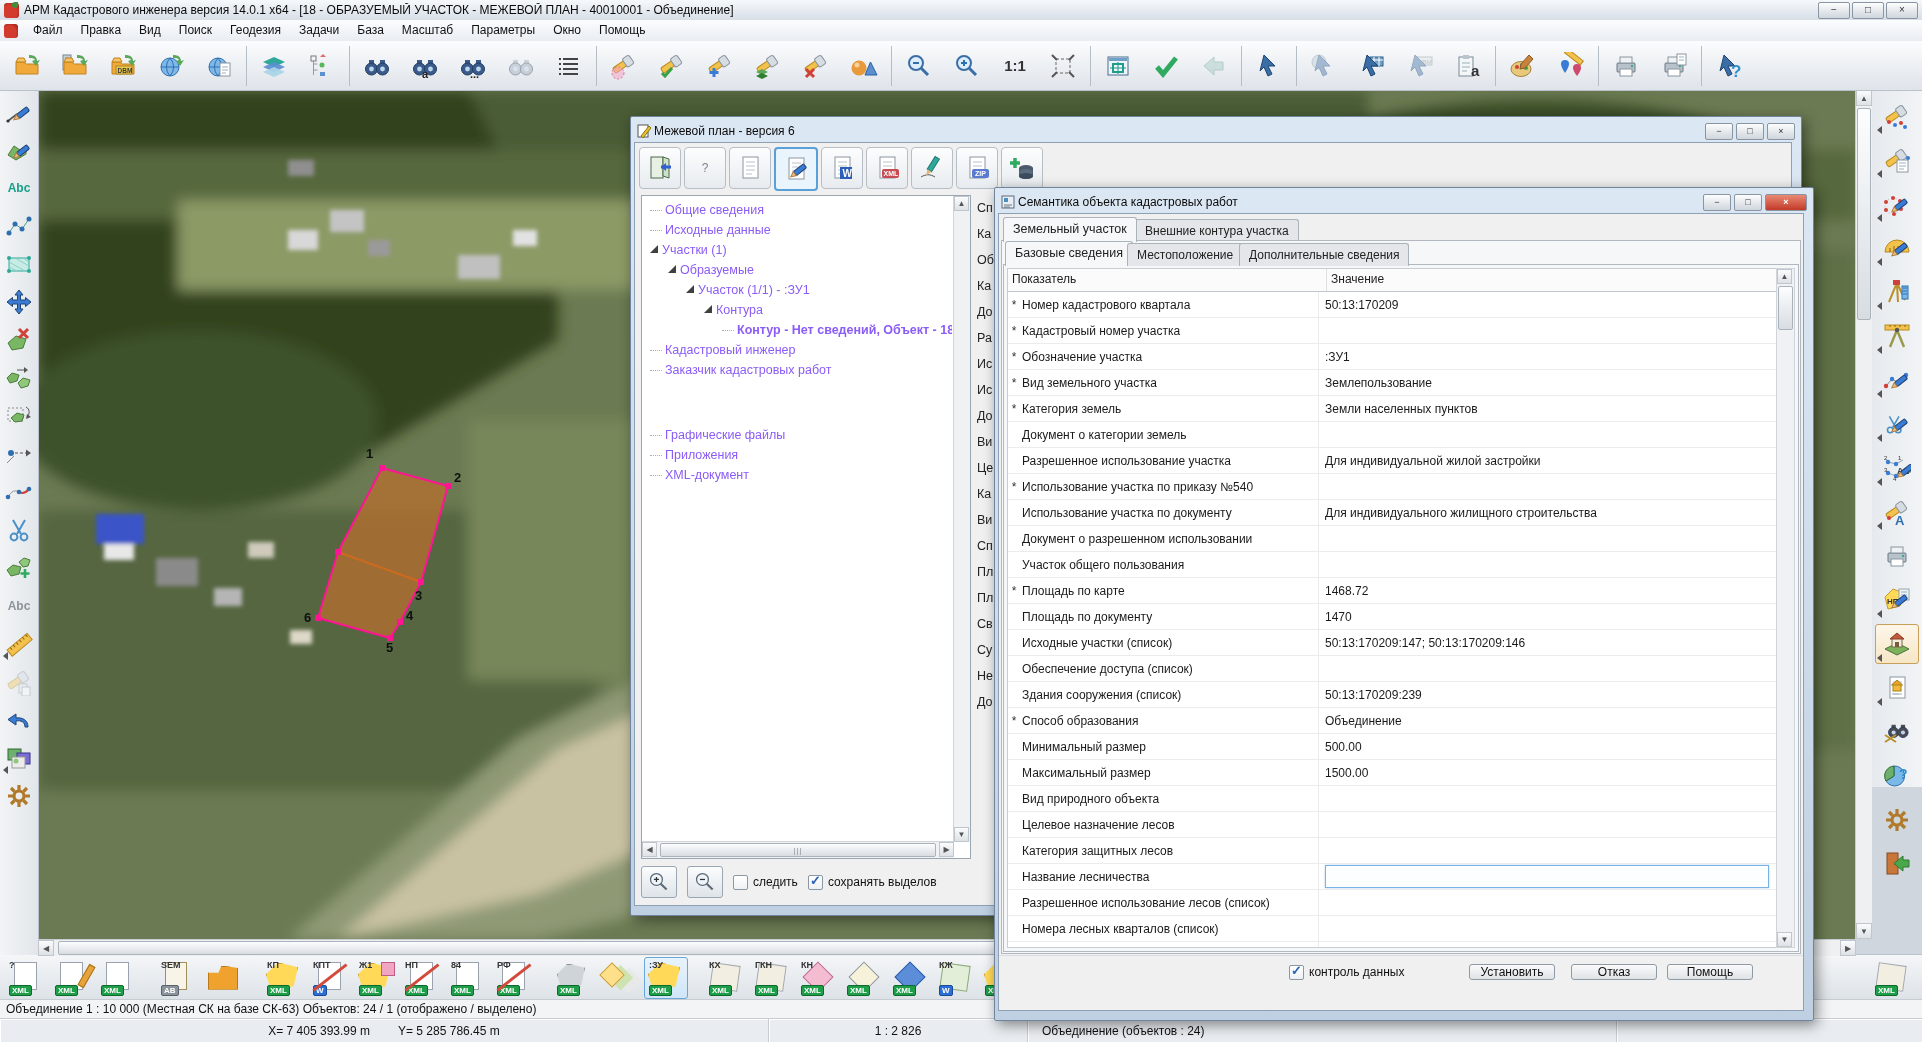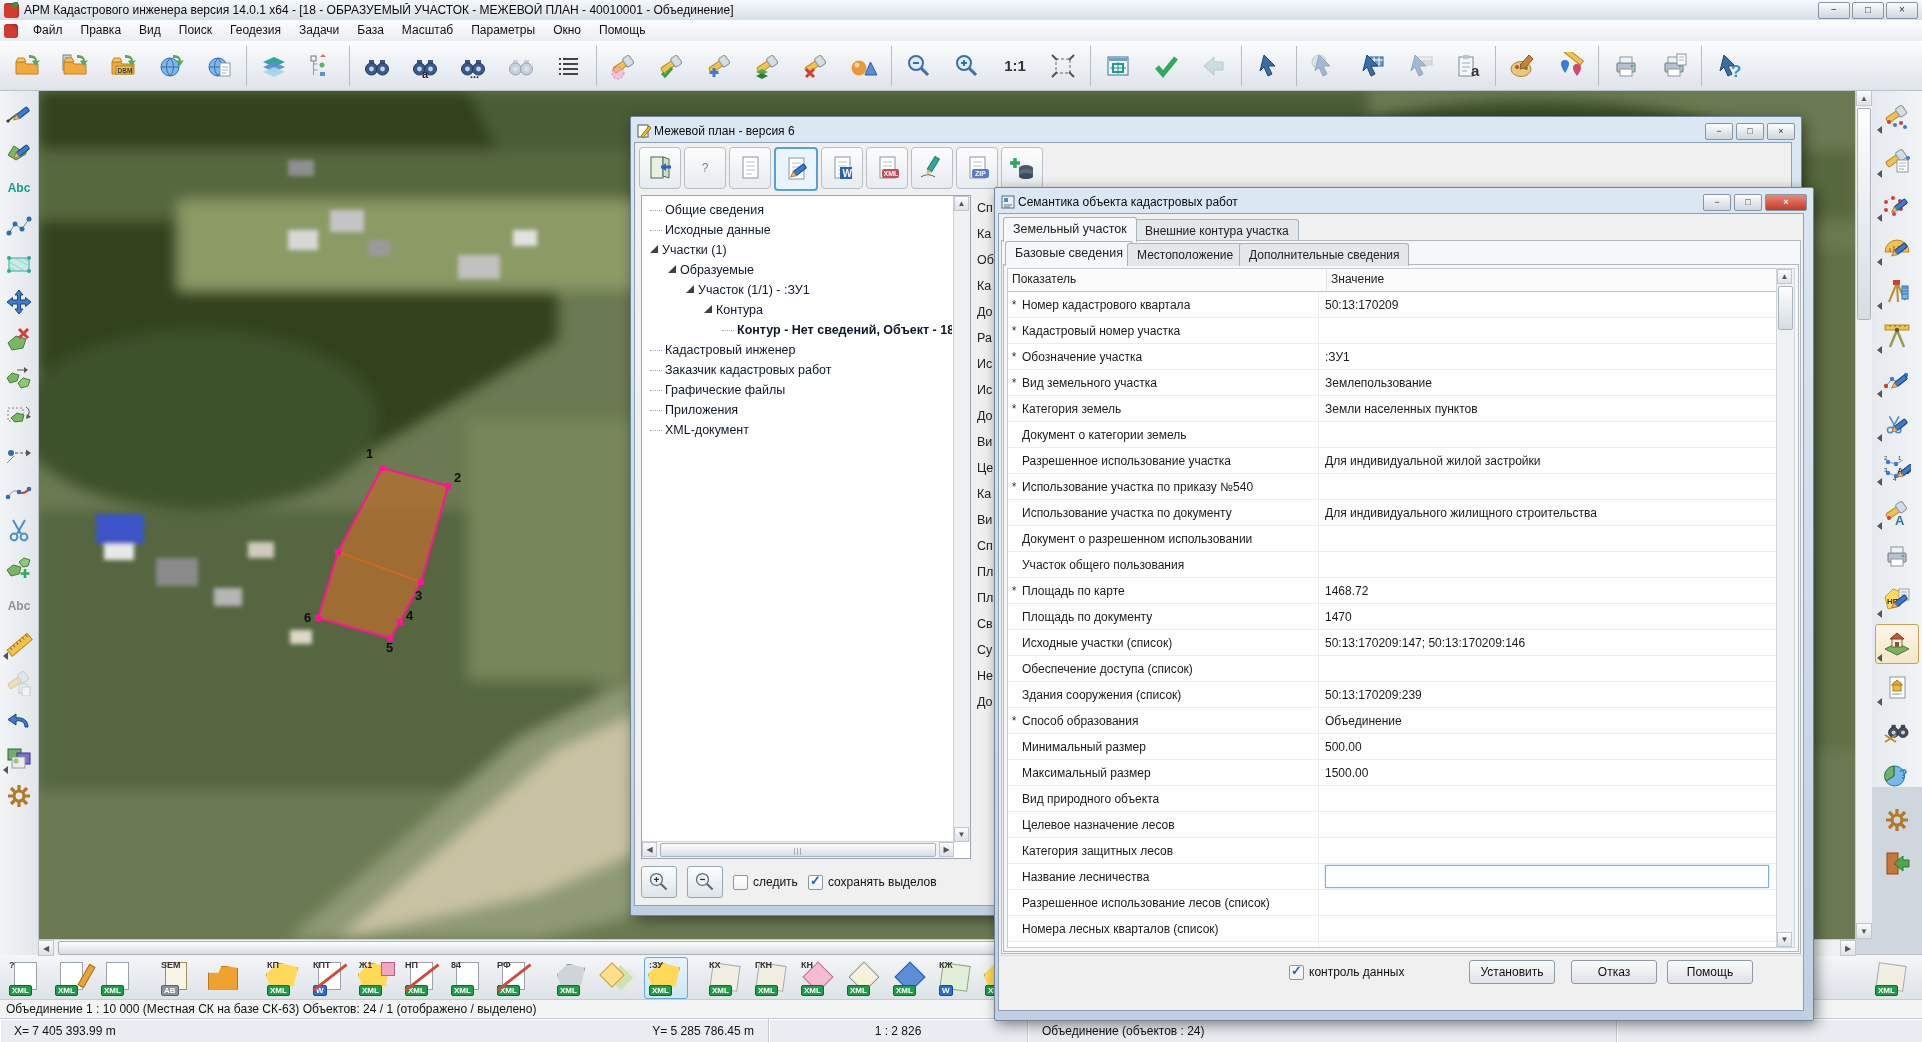--- a/index.html
+++ b/index.html
@@ -137,21 +137,21 @@
   .pbtn{width:40px;height:40px;border:1px solid #b8bec6;border-radius:4px;
     background:linear-gradient(#fdfdfe,#e7ebef);display:flex;align-items:center;justify-content:center}
   .pbtn.sel{border:2px solid #5aa0d8;background:#eaf4fc}
   .tree-panel{position:absolute;left:6px;top:52px;width:328px;height:662px;
     background:#fff;border:1px solid #9aa6b2}
   .tree-scrollv{position:absolute;right:0;top:0;width:16px;bottom:16px;
     background:#f0f1f3;border-left:1px solid #d0d5da}
   .tree-scrollh{position:absolute;left:0;right:16px;bottom:0;height:16px;
     background:#f0f1f3;border-top:1px solid #d0d5da}
   .tree{position:absolute;left:2px;top:4px;right:18px;bottom:18px;overflow:hidden;
-    font-size:12.5px;color:#0f172a}
+    font-size:12.5px;color:#8b5cf6}
   .trow{height:20px;display:flex;align-items:center;white-space:nowrap}
   .texp{width:0;height:0;border-left:8px solid transparent;border-bottom:8px solid #404040;
     margin:0 4px 2px 0;flex:none}
   .tdots{width:12px;border-top:1px dotted #a8aeb5;margin-right:3px;flex:none}
   .plan-bottom{position:absolute;left:6px;top:720px;width:360px;height:38px;
     display:flex;align-items:center;gap:10px}
   .zbtn{width:34px;height:30px;border:1px solid #9aa6b2;border-radius:3px;
     background:linear-gradient(#fbfcfd,#dfe4e9);display:flex;align-items:center;justify-content:center}
   .cbrow{display:flex;align-items:center;gap:5px;white-space:nowrap}
   .cb{width:13px;height:13px;border:1px solid #8a97a4;border-radius:2px;
@@ -177,21 +177,21 @@
   .req{width:12px;text-align:center;color:#333;flex:none}
   .lab{width:296px;flex:none;padding-left:2px;color:#1a1a1a;white-space:nowrap;overflow:hidden}
   .val{flex:1;border-left:1px solid #ececec;align-self:stretch;display:flex;
     align-items:center;padding-left:6px;color:#1a1a1a;white-space:nowrap;overflow:hidden}
   .cellinput{width:97%;height:19px;border:1px solid #7ab2e8;background:#fdfeff;
     box-shadow:0 0 2px #a8cef0;outline:none;font-family:inherit;font-size:12px}
   .sem-scroll{position:absolute;right:3px;top:3px;width:17px;bottom:3px;
     background:#f0f1f3;border:1px solid #d0d5da}
   .sem-footer{position:absolute;left:0;right:0;height:32px;display:flex;align-items:center;
     border-top:1px solid #dadee2;background:#f0f0f0}
-  .btn{height:24px;padding:0 10px;min-width:86px;border:1px solid #8e9aa6;border-radius:3px;
+  .btn{height:16px;padding:0 10px;min-width:86px;border:1px solid #8e9aa6;border-radius:3px;
     background:linear-gradient(#fafafa,#dfe3e7);font-family:inherit;font-size:12px;color:#111;
     position:absolute}
   
   .vlabel{font-family:"Liberation Sans",sans-serif;font-size:13px;fill:#101010;font-weight:bold}
 </style>
 </head>
 <body>
 
 <div class="titlebar">
   <span class="appico"></span>
@@ -1016,21 +1016,21 @@
     </div>
     <div class="xtile k-pencil">
       <span class="bdg g">XML</span>
     </div>
     <div class="xtile k-tile" style="position: absolute; right: 8px;">
       <span class="bdg g">XML</span>
     </div>
   </div>
 <div class="status1">Объединение  1 : 10 000  (Местная СК на базе СК-63)  Объектов: 24 / 1  (отображено / выделено)</div>
 <div class="status2">
-  <div class="scell" style="width:740px;justify-content:space-between">
+  <div class="scell" style="width:740px;justify-content:center">
     <span>X= 7 405 393.99 m</span>
     <span>Y= 5 285 786.45 m</span>
   </div>
   <div class="scell" style="width:230px;justify-content:center">
     <span>1 : 2 826</span>
   </div>
   <div class="scell" style="width:560px">
     <span>Объединение   (объектов : 24)</span>
   </div>
   <div class="scell" style="flex:1;border-right:none"></div>
@@ -1150,21 +1150,21 @@
             <span>Контур - Нет сведений, Объект - 18</span>
           </div>
           <div class="trow" style="padding-left: 6px;">
             <div class="tdots"></div>
             <span>Кадастровый инженер</span>
           </div>
           <div class="trow" style="padding-left: 6px;">
             <div class="tdots"></div>
             <span>Заказчик кадастровых работ</span>
           </div>
-          <div class="trow" style="padding-left: 6px;">
+          <div class="trow" style="padding-left: 6px; margin-top: 45px;">
             <div class="tdots"></div>
             <span>Графические файлы</span>
           </div>
           <div class="trow" style="padding-left: 6px;">
             <div class="tdots"></div>
             <span>Приложения</span>
           </div>
           <div class="trow" style="padding-left: 6px;">
             <div class="tdots"></div>
             <span>XML-документ</span>

